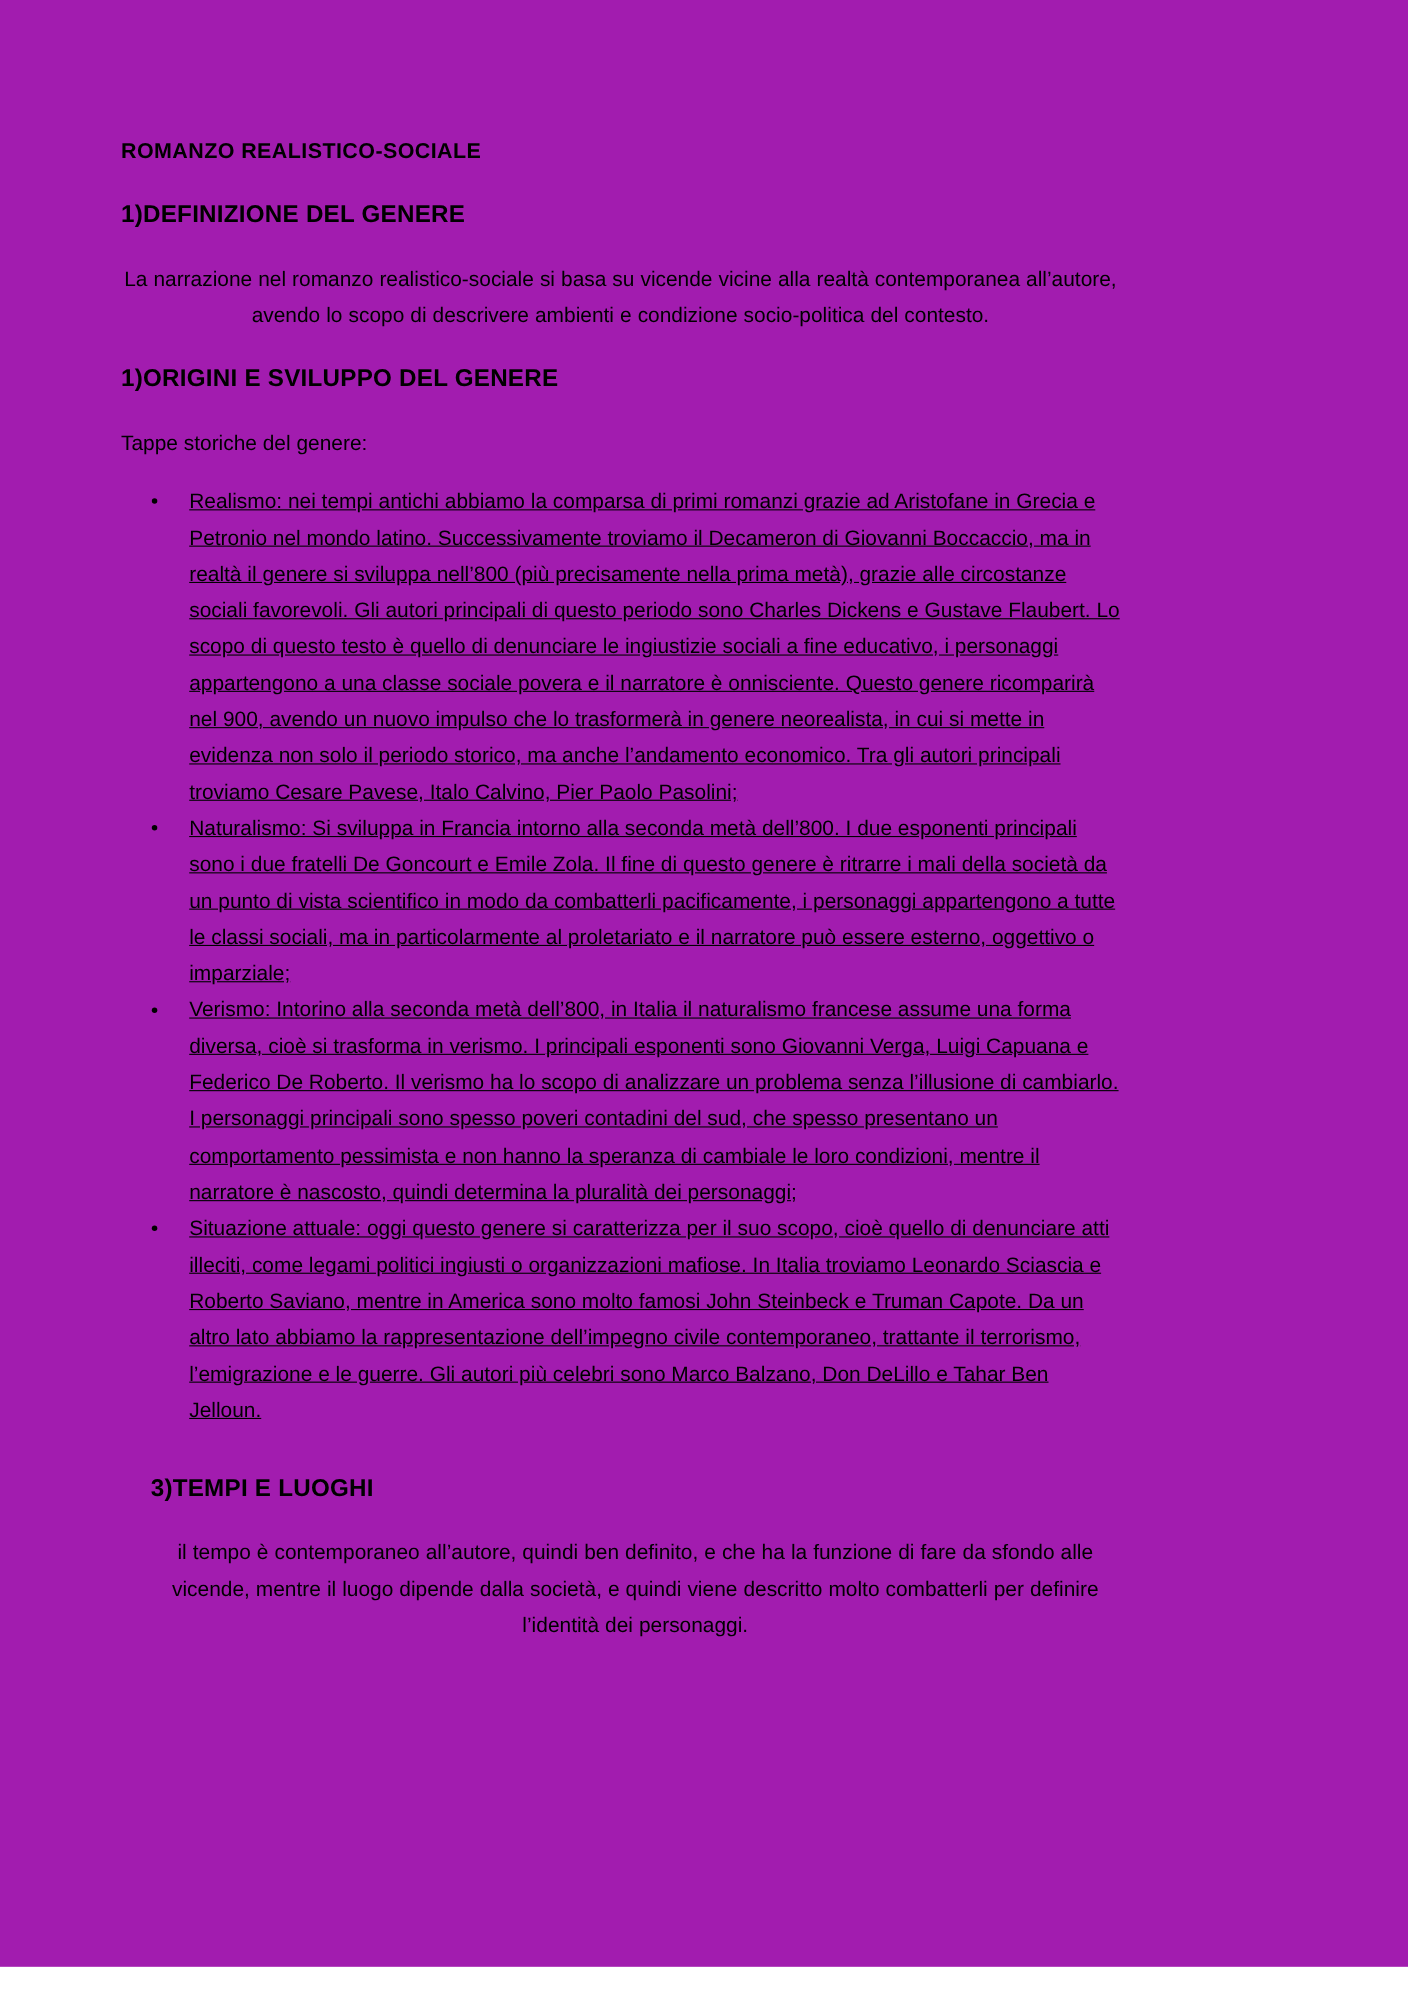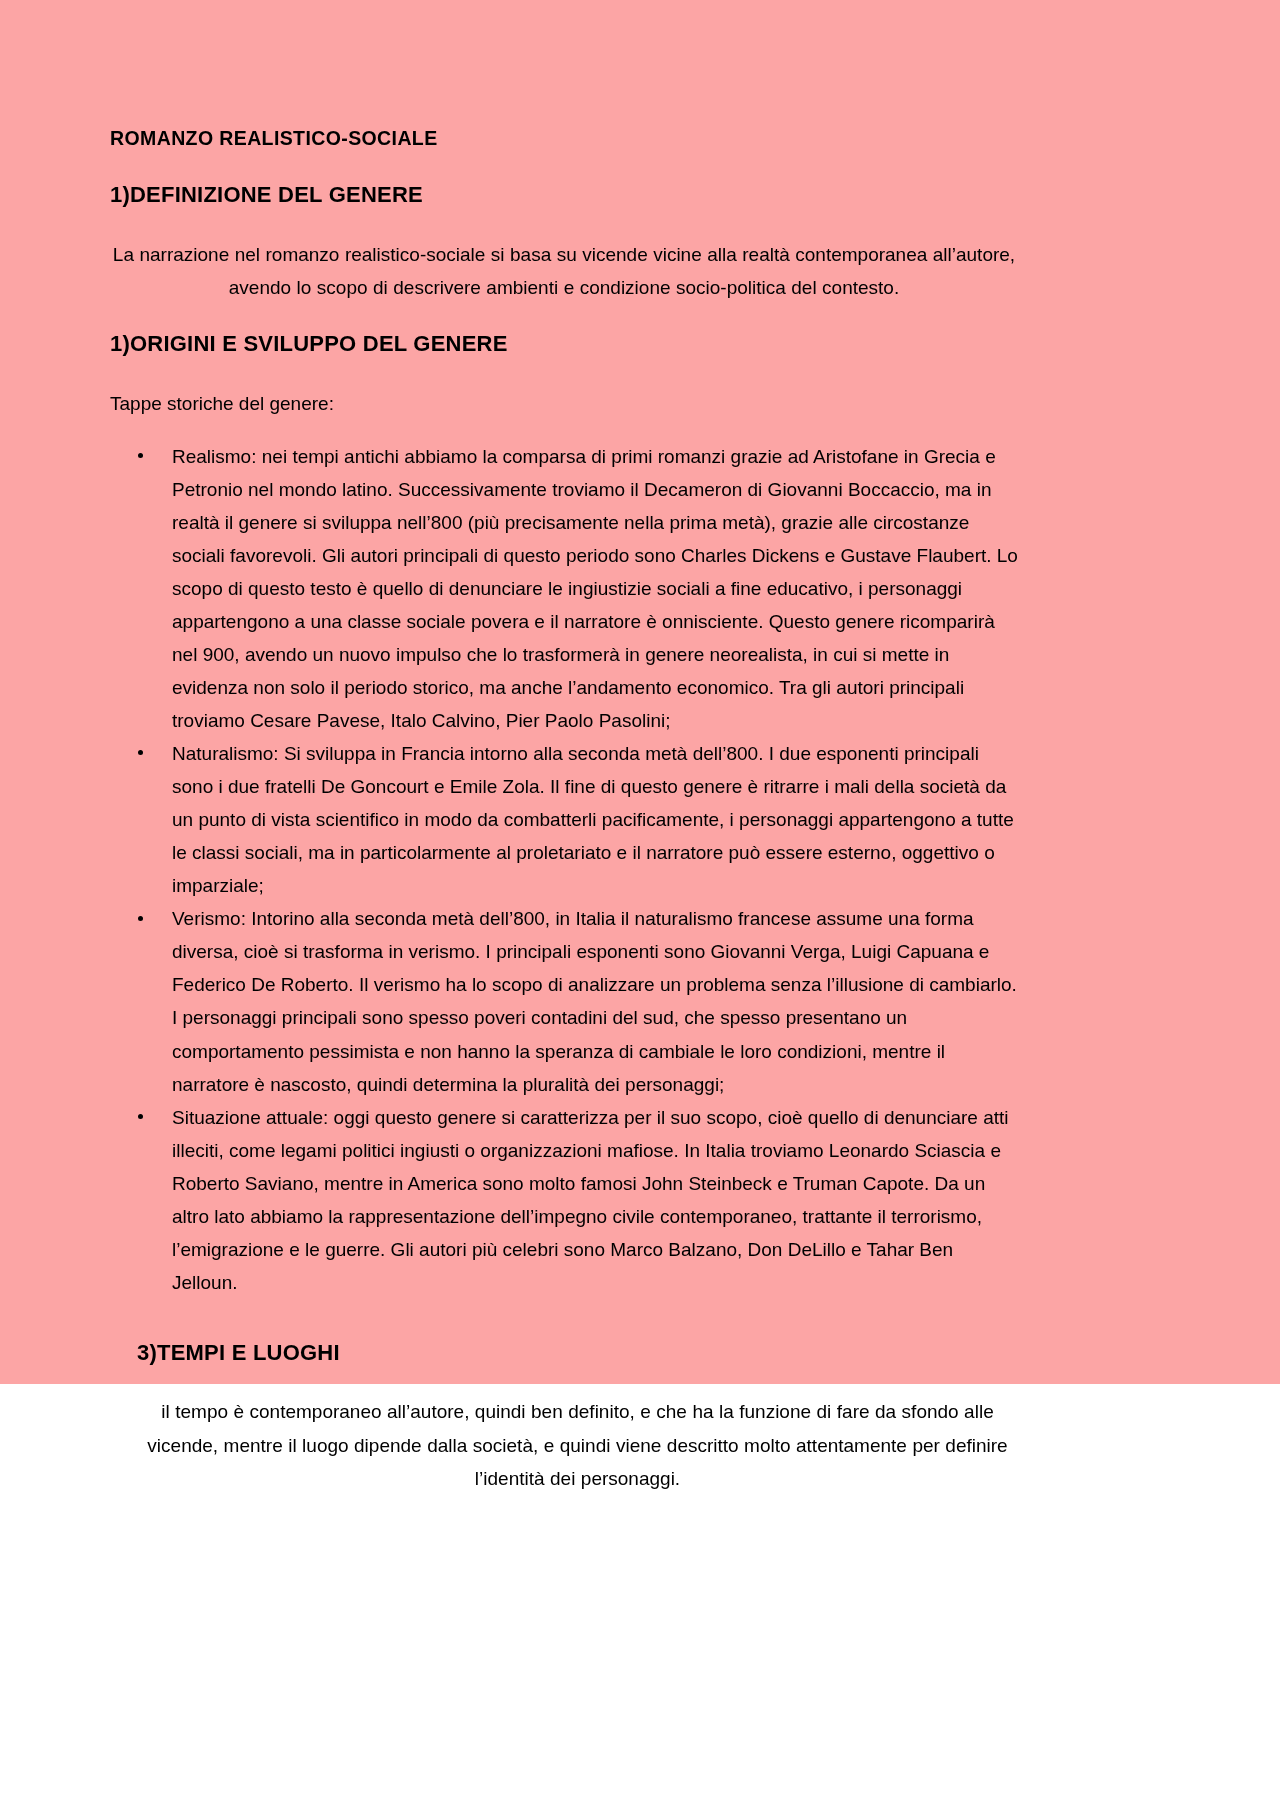--- a/index.html
+++ b/index.html
@@ -10,22 +10,22 @@
   body {
     width: 1280px;
     height: 1811px;
     font-family: "Liberation Sans", "DejaVu Sans", sans-serif;
     color: #000000;
     -webkit-font-smoothing: antialiased;
   }
   .page {
     position: relative;
     width: 1280px;
-    height: 1384px;
-    background: #fca5a5;
+    height: 1788px;
+    background: #a21caf;
     box-sizing: border-box;
     padding: 126px 262px 0 110px;
   }
   .doc-title {
     font-size: 19.5px;
     font-weight: bold;
     letter-spacing: 0.02em;
     line-height: 1.3;
     margin: 0 0 30px 0;
   }
@@ -51,20 +51,21 @@
   }
   .lead-in {
     font-size: 19px;
     line-height: 1.74;
     margin: 0 0 20px 0;
   }
   ul.bullets {
     list-style: none;
     margin: 0 0 26px 0;
     padding: 0;
+    text-decoration: underline;
   }
   ul.bullets > li {
     position: relative;
     font-size: 19px;
     line-height: 1.74;
     padding-left: 62px;
     margin: 0;
     text-align: left;
   }
   ul.bullets > li .dot {
@@ -110,15 +111,15 @@
     <li>
       <span class="dot"></span>
       <span>Situazione attuale: oggi questo genere si caratterizza per il suo scopo, cioè quello di denunciare atti illeciti, come legami politici ingiusti o organizzazioni mafiose. In Italia troviamo Leonardo Sciascia e Roberto Saviano, mentre in America sono molto famosi John Steinbeck e Truman Capote. Da un altro lato abbiamo la rappresentazione dell’impegno civile contemporaneo, trattante il terrorismo, l’emigrazione e le guerre. Gli autori più celebri sono Marco Balzano, Don DeLillo e Tahar Ben Jelloun.</span>
     </li>
   </ul>
 
   <div class="tail-gap"></div>
 
   <h2 class="section-heading indented">3)TEMPI  E LUOGHI</h2>
 
-  <p class="body-par indented">il tempo è contemporaneo all’autore, quindi ben definito, e che ha la funzione di fare da sfondo alle vicende, mentre il luogo dipende dalla società, e quindi viene descritto molto attentamente per definire l’identità dei personaggi.</p>
+  <p class="body-par indented">il tempo è contemporaneo all’autore, quindi ben definito, e che ha la funzione di fare da sfondo alle vicende, mentre il luogo dipende dalla società, e quindi viene descritto molto combatterli per definire l’identità dei personaggi.</p>
 
 </div>
 
 </body></html>

